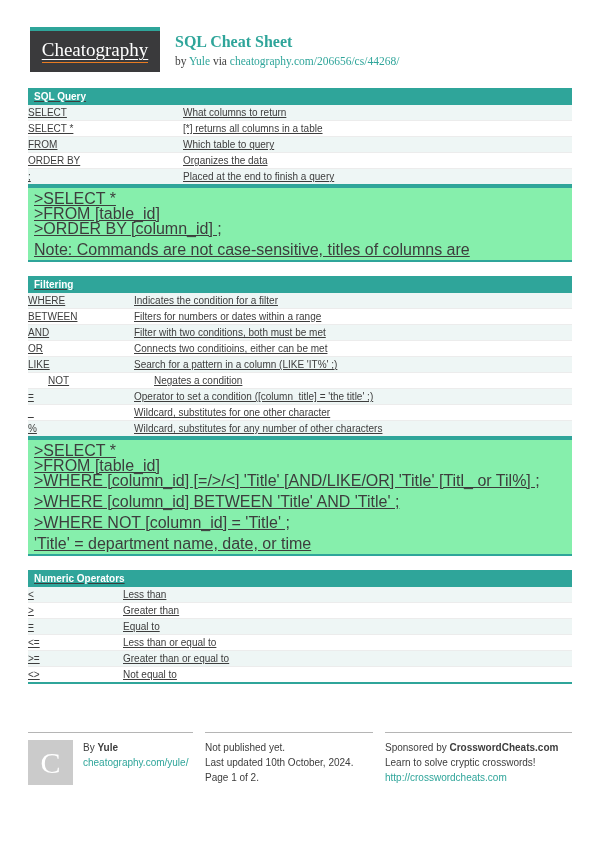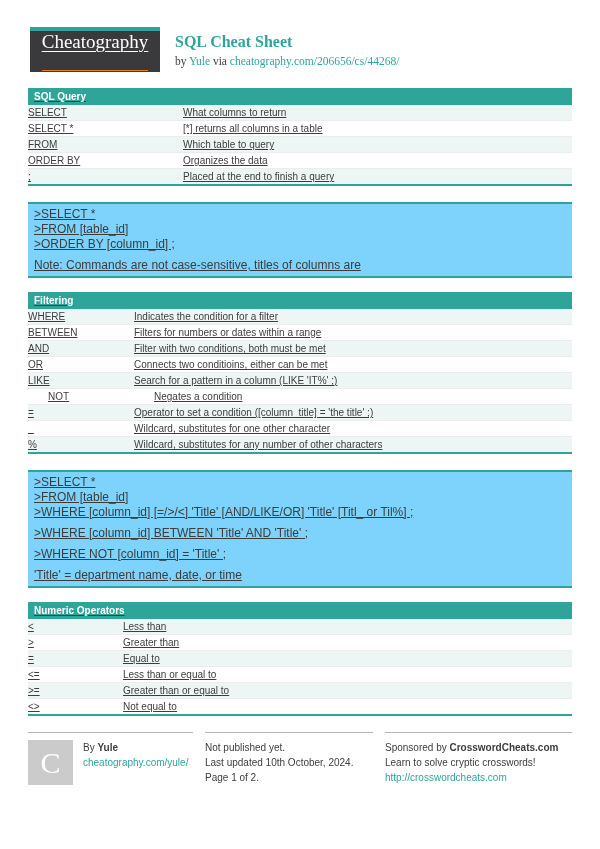--- a/index.html
+++ b/index.html
@@ -12,21 +12,21 @@
 
   
   .header { display:flex; gap:15px; margin:27px 28px 0 30px; }
   .logo-box {
     width:130px; height:45px; background:#3a3a3c; border-top:4px solid #2fa59a;
     display:flex; align-items:center; justify-content:center; cursor:pointer;
   }
   .logo-text {
     font-family:"Liberation Serif", serif; font-size:19px; color:#ffffff;
     text-decoration:underline; text-underline-offset:3px; text-decoration-thickness:1px;
-    border-bottom:1px solid #e87b22; padding-bottom:18px; line-height:1.1;
+    border-bottom:1px solid #e87b22; padding-bottom:1px; line-height:1.1;
   }
   .title-block { padding-top:6px; }
   .sheet-title {
     font-family:"Liberation Serif", serif; font-weight:bold; font-size:16px; color:#2fa59a;
   }
   .byline { font-family:"Liberation Serif", serif; font-size:11.5px; color:#3f3f3f; margin-top:4px; }
   .byline .lnk { color:#2fa59a; cursor:pointer; }
 
   
   .content { margin:16px 28px 0 28px;text-decoration:underline; }
@@ -36,23 +36,23 @@
     height:17px; line-height:17px; padding-left:6px;
   }
   .tbl { border-bottom:2px solid #2fa59a; }
   .row { display:flex; font-size:10px; line-height:15px; border-bottom:1px solid #ececec; }
   .row:last-child { border-bottom:none; }
   .row:nth-child(odd) { background:#eef6f5; }
   .c1 { flex:0 0 auto; }
   .c2 { flex:1 1 auto; }
 
   .codeblock {
-    margin-top:16px; background:#7dd3fc;
+    margin-top:0; background:#86efac;
     border-top:2px solid #2fa59a; border-bottom:2px solid #2fa59a;
-    padding:3px 6px; font-size:12px; color:#3d3d3d;
+    padding:3px 6px; font-size:16px; color:#3d3d3d;
   }
   .code-line { line-height:15px; min-height:15px; white-space:pre-wrap; }
   .code-line.blank { height:6px; min-height:6px; }
 
   
   .footer {
     position:absolute; left:28px; top:705px; width:544px;
     display:grid; grid-template-columns:165px 168px 1fr; column-gap:12px;
     font-size:10px; line-height:15px;
   }

